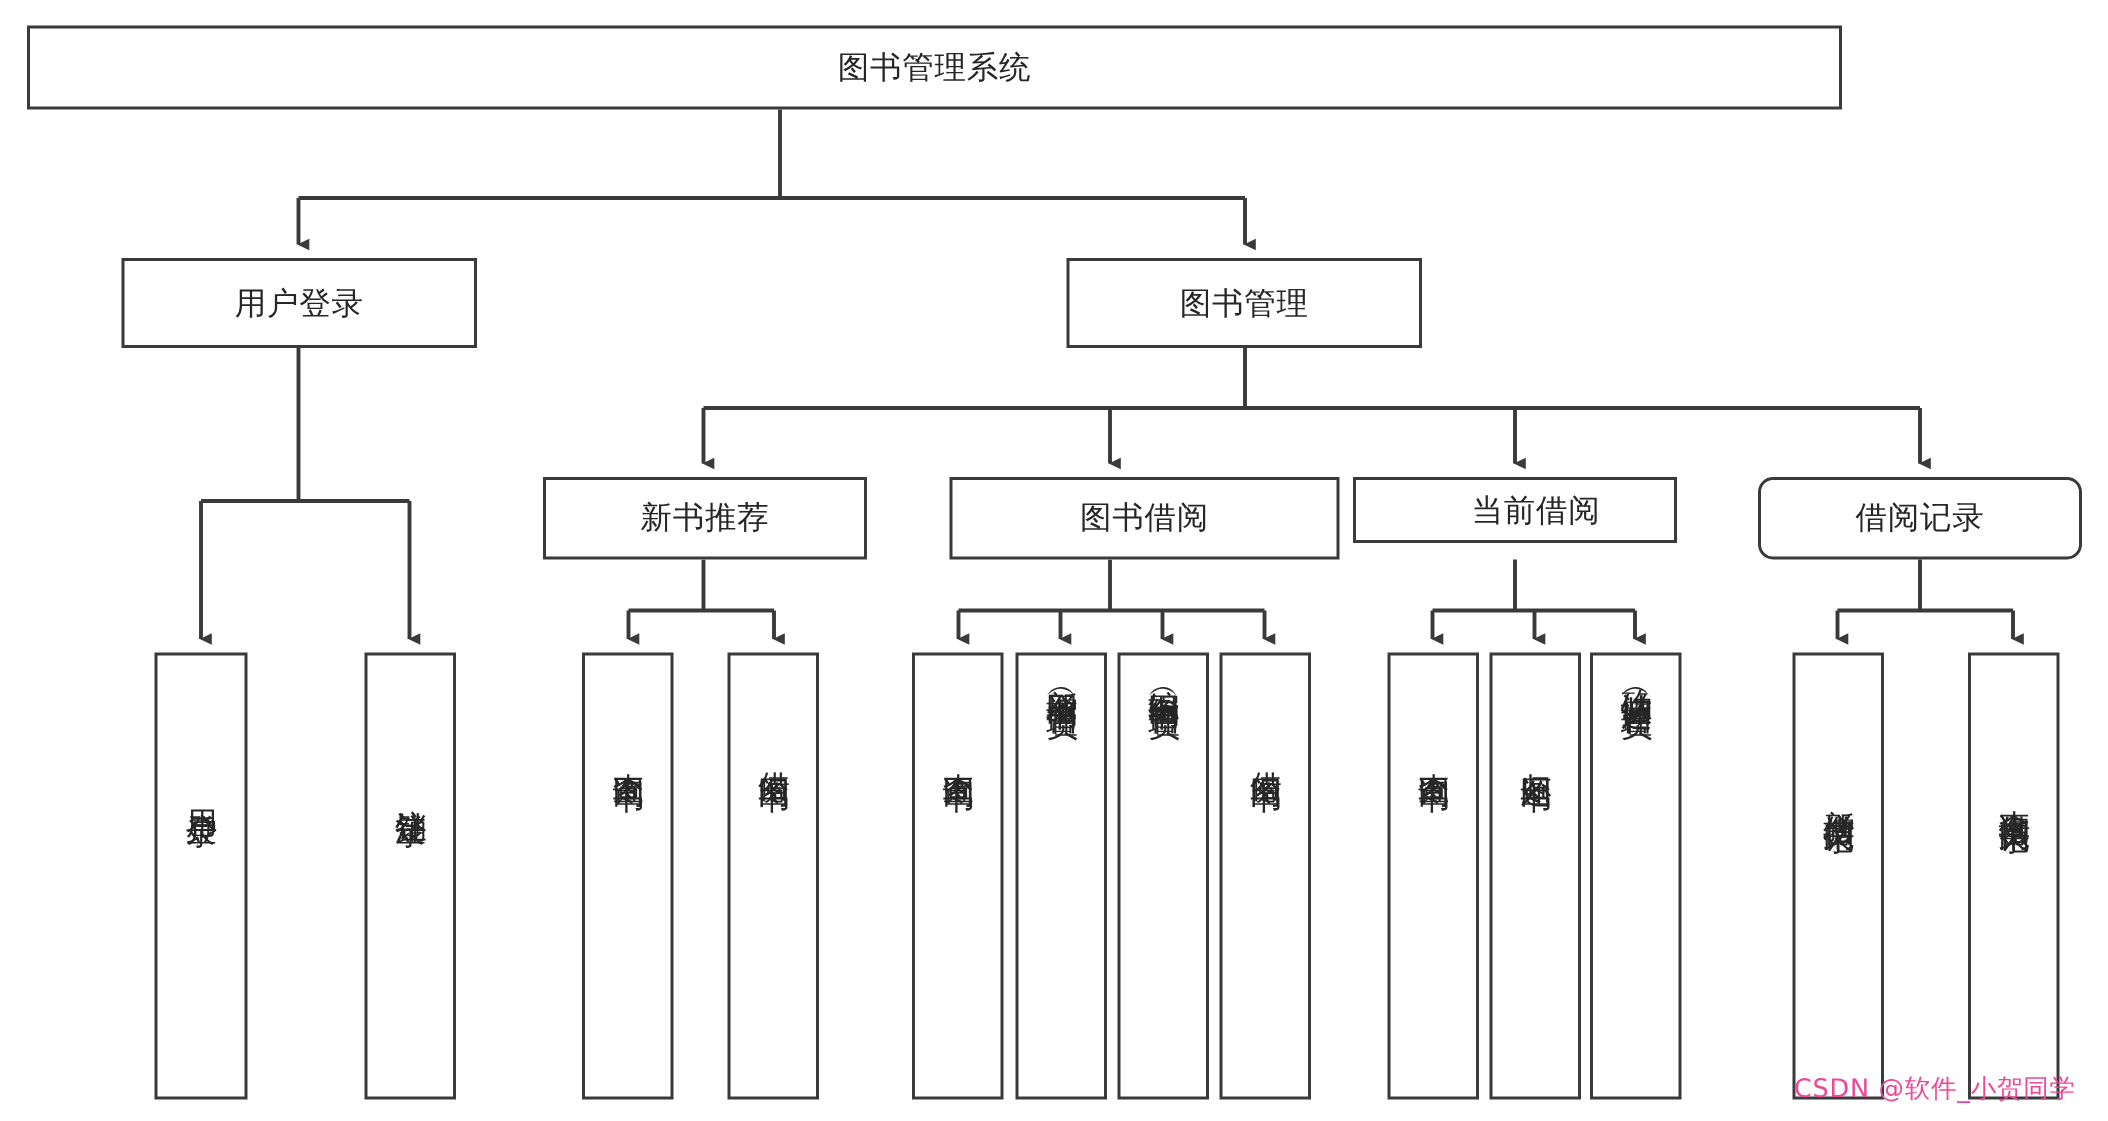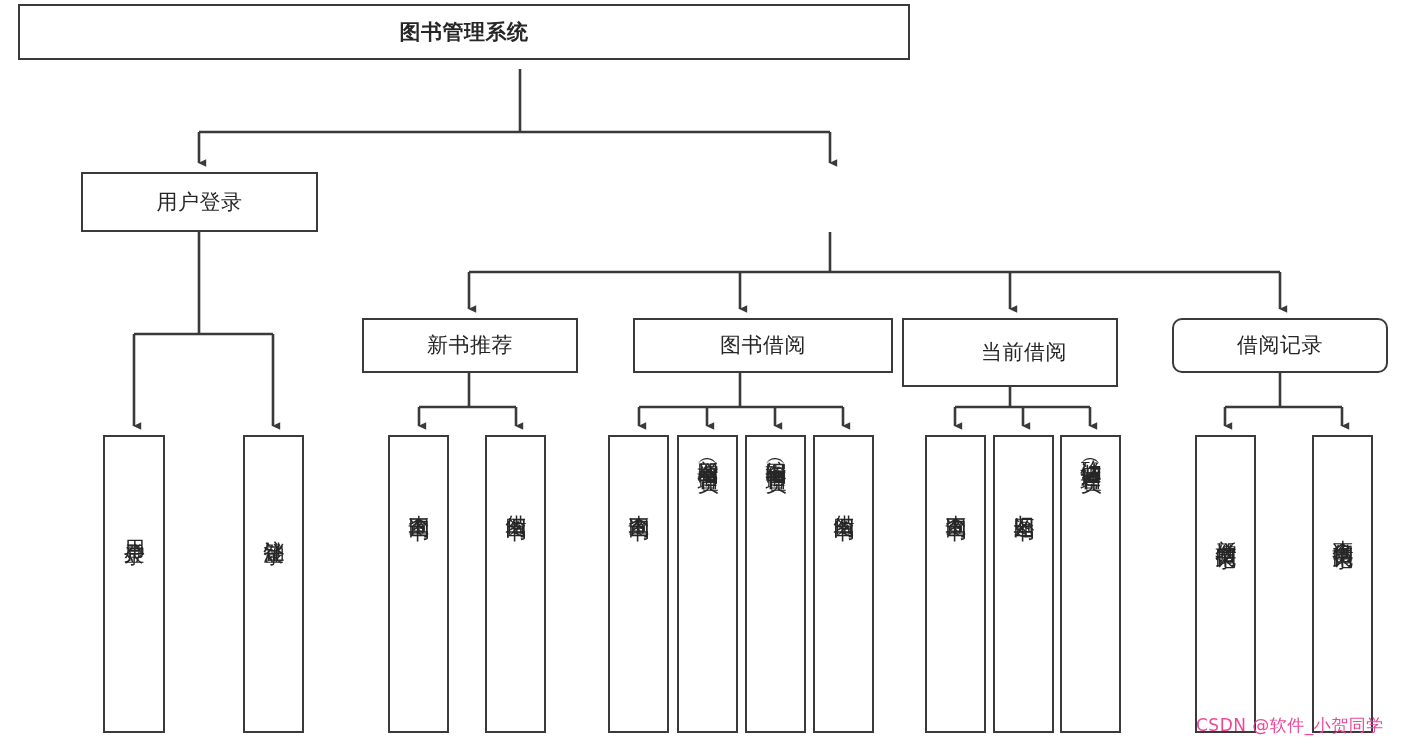--- a/index.html
+++ b/index.html
@@ -127,35 +127,38 @@
       <path d="M 1023,407 L 1023,426" marker-end="url(#arrowhead)"></path>
       <path d="M 1090,407 L 1090,426" marker-end="url(#arrowhead)"></path>
 
       <path d="M 1280,373 L 1280,407"></path>
       <path d="M 1225,407 L 1342,407"></path>
       <path d="M 1225,407 L 1225,426" marker-end="url(#arrowhead)"></path>
       <path d="M 1342,407 L 1342,426" marker-end="url(#arrowhead)"></path>
     </g>
   </svg>
 
-  <div class="node horizontal" style="left:18px;top:4px;width:892px;height:56px;font-weight:bold;">
+  <div class="node horizontal" style="left:18px;top:17px;width:1210px;height:56px;">
     <span class="label">图书管理系统</span>
   </div>
 
   <div class="node horizontal" style="left:81px;top:172px;width:237px;height:60px;">
     <span class="label">用户登录</span>
   </div>
+  <div class="node horizontal" style="left:711px;top:172px;width:237px;height:60px;">
+    <span class="label">图书管理</span>
+  </div>
 
   <div class="node horizontal" style="left:362px;top:318px;width:216px;height:55px;">
     <span class="label">新书推荐</span>
   </div>
   <div class="node horizontal" style="left:633px;top:318px;width:260px;height:55px;">
     <span class="label">图书借阅</span>
   </div>
-  <div class="node horizontal" style="left:902px;top:318px;width:216px;height:69px;padding-left:28px;">
+  <div class="node horizontal" style="left:902px;top:318px;width:216px;height:44px;padding-left:28px;">
     <span class="label">当前借阅</span>
   </div>
   <div class="node horizontal" style="left:1172px;top:318px;width:216px;height:55px;border-radius:10px;">
     <span class="label">借阅记录</span>
   </div>
 
   <div class="node vertical mid" style="left:103px;top:435px;width:62px;height:298px;">
     <span class="label">用户登录</span>
   </div>
   <div class="node vertical mid" style="left:243px;top:435px;width:61px;height:298px;">

